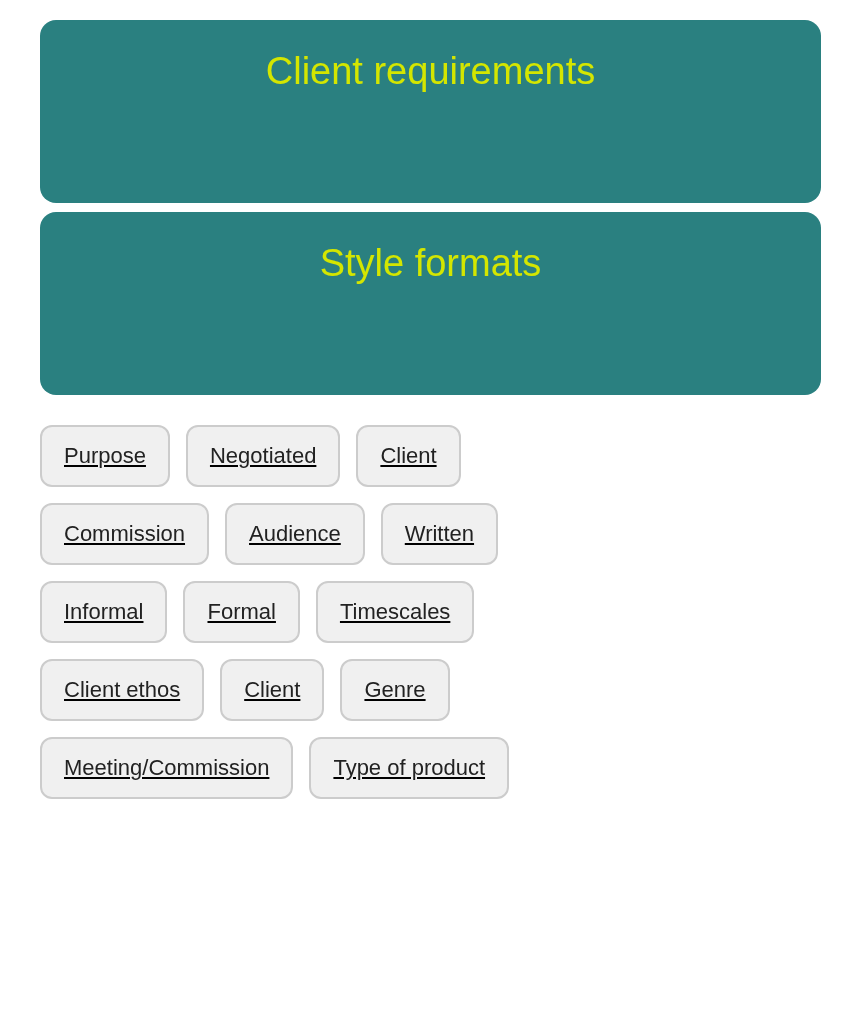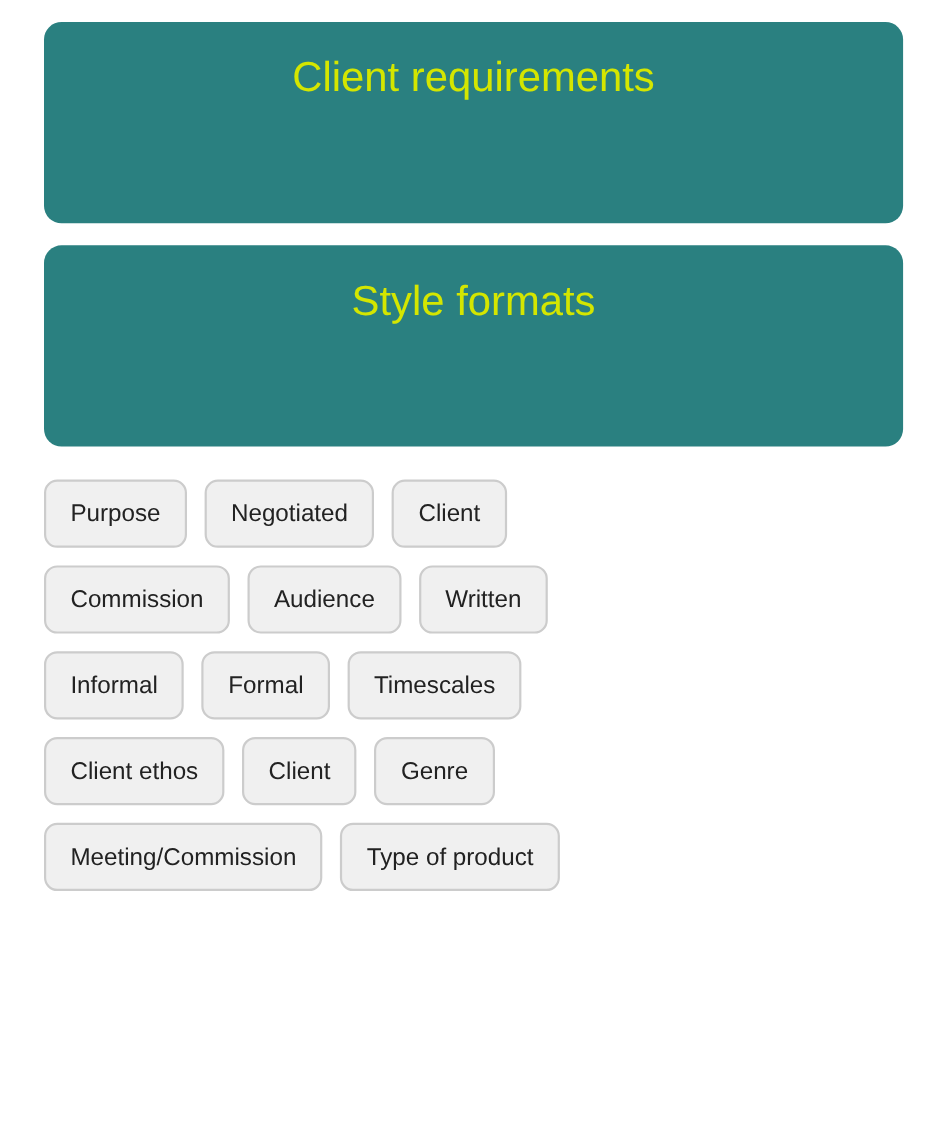--- a/index.html
+++ b/index.html
@@ -13,39 +13,40 @@
       font-family: Arial, sans-serif;
       width: 861px;
       min-height: 1032px;
       padding: 20px 40px;
     }
 
     .teal-box {
       background-color: #2a8080;
       border-radius: 16px;
       padding: 30px 40px;
-      margin-bottom: 20px;
+      margin-bottom: 9px;
       text-align: center;
     }
 
     .teal-box .box-title {
       color: #d4e600;
       font-size: 38px;
       font-weight: 500;
     }
 
     .teal-box .box-body {
       min-height: 80px;
     }
 
     .tags-section {
       margin-top: 30px;
       display: flex;
       flex-direction: column;
       gap: 16px;
+      text-decoration: underline;
     }
 
     .tags-row {
       display: flex;
       flex-direction: row;
       gap: 16px;
       flex-wrap: wrap;
     }
 
     .tag-pill {

